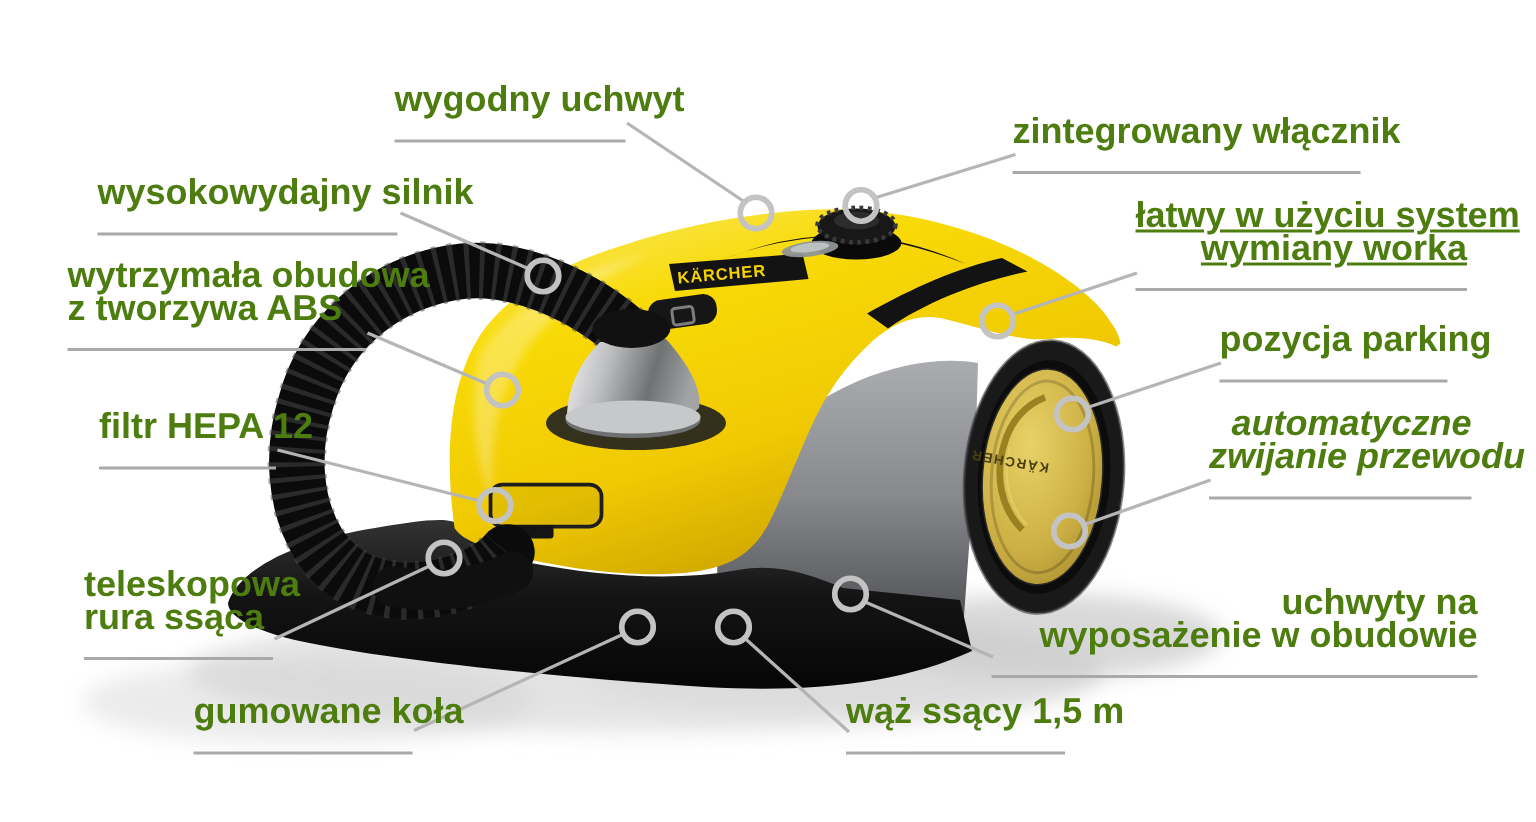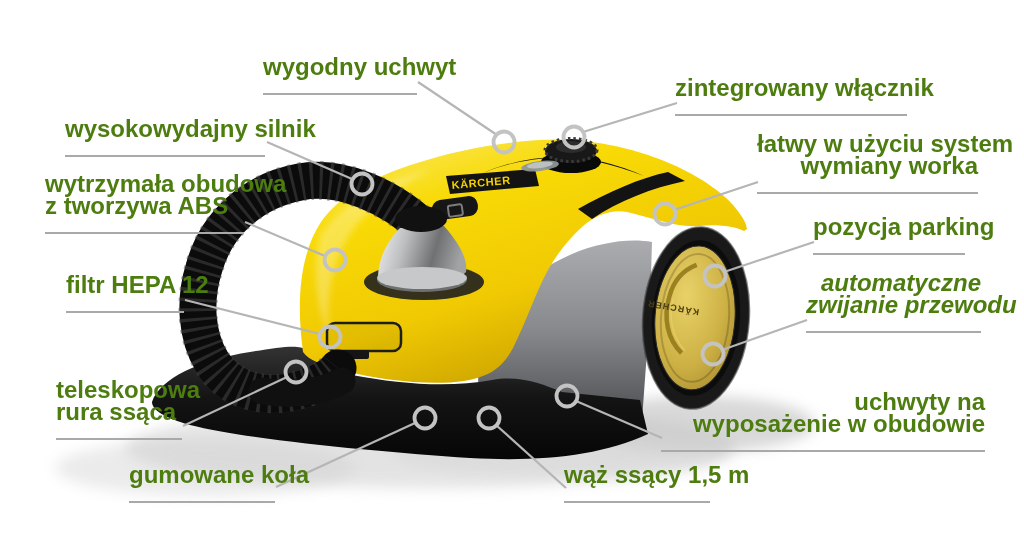--- a/index.html
+++ b/index.html
@@ -14,21 +14,21 @@
     color:#4d7c0f;white-space:pre;
     border-bottom:2px solid #a9a9a9;padding-bottom:15px;
   }
   .ta-c{text-align:center;}
   .ta-r{text-align:right;}
   .ta-l{text-align:left;}
   
   #lb-0{left:263px;top:56px;width:154px;}
   #lb-1{left:675px;top:77px;width:232px;}
   #lb-2{left:65px;top:118px;width:200px;}
-  #lb-3{left:757px;top:133px;width:221px;}
+  #lb-3{left:757px;top:133px;width:221px;text-decoration:underline;}
   #lb-4{left:45px;top:173px;width:199px;}
   #lb-5{left:813px;top:216px;width:152px;}
   #lb-6{left:66px;top:274px;width:118px;}
   #lb-7{left:806px;top:272px;width:175px;font-style:italic;}
   #lb-8{left:56px;top:379px;width:126px;}
   #lb-9{left:661px;top:391px;width:324px;}
   #lb-10{left:129px;top:464px;width:146px;}
   #lb-11{left:564px;top:464px;width:146px;}
 </style>
 </head>

